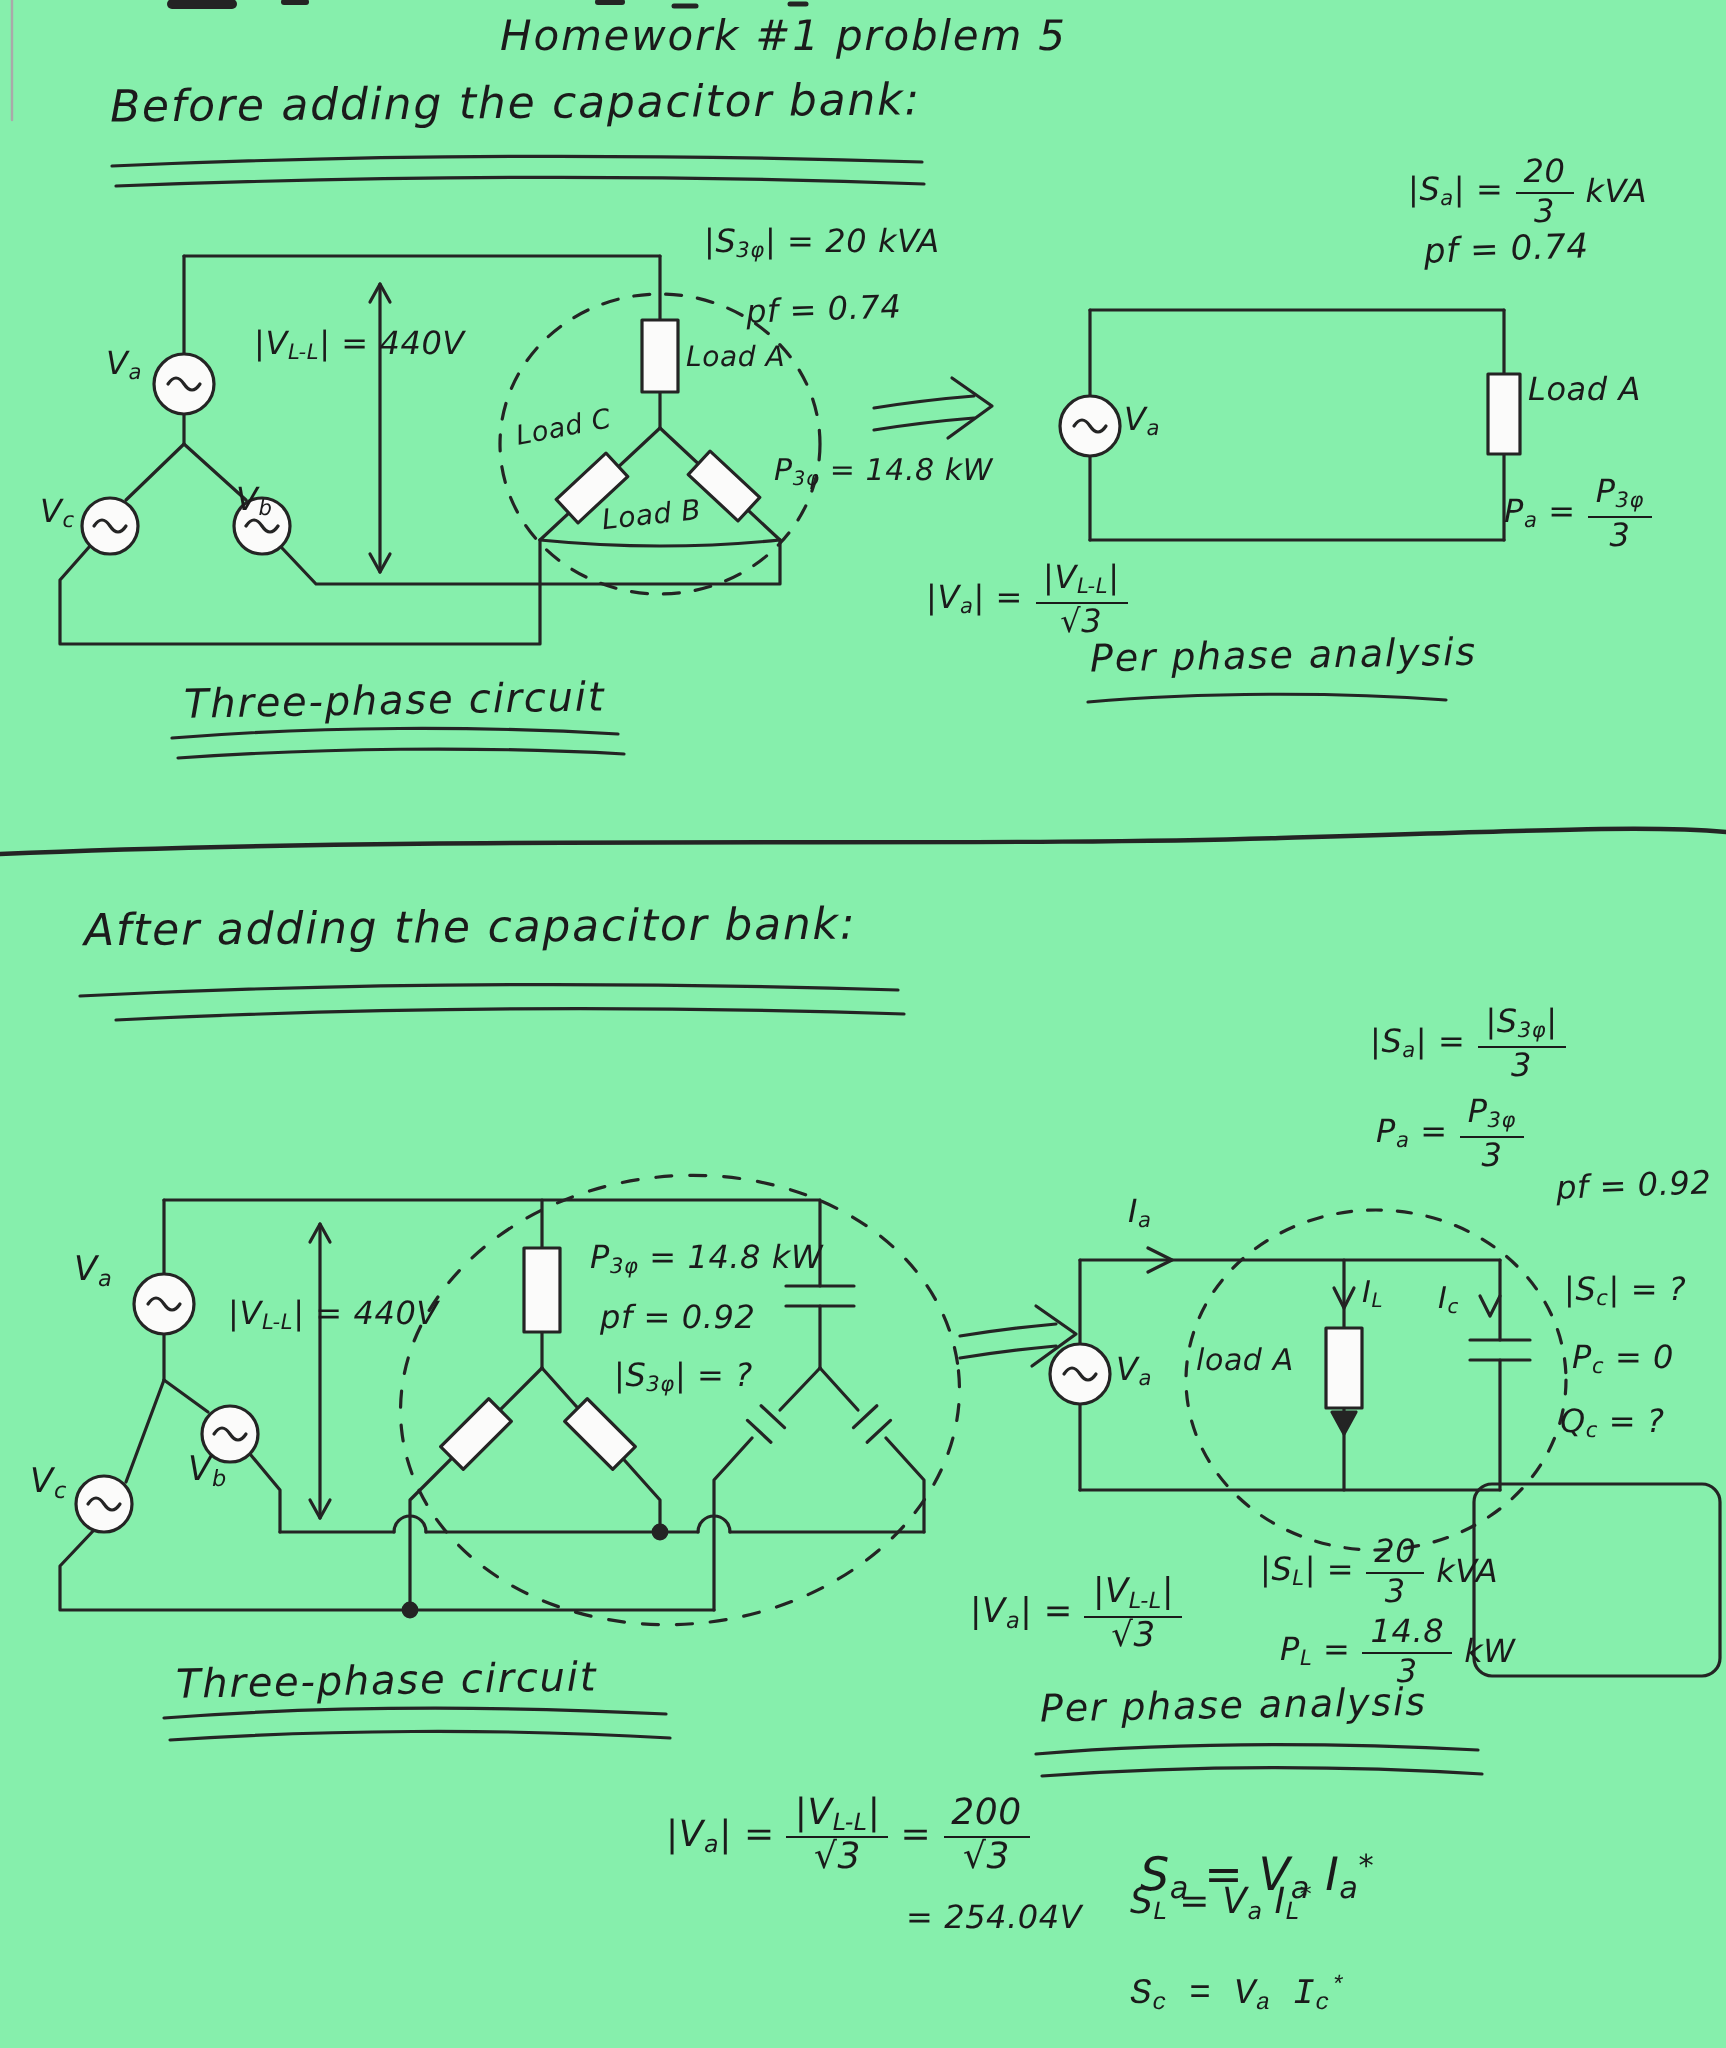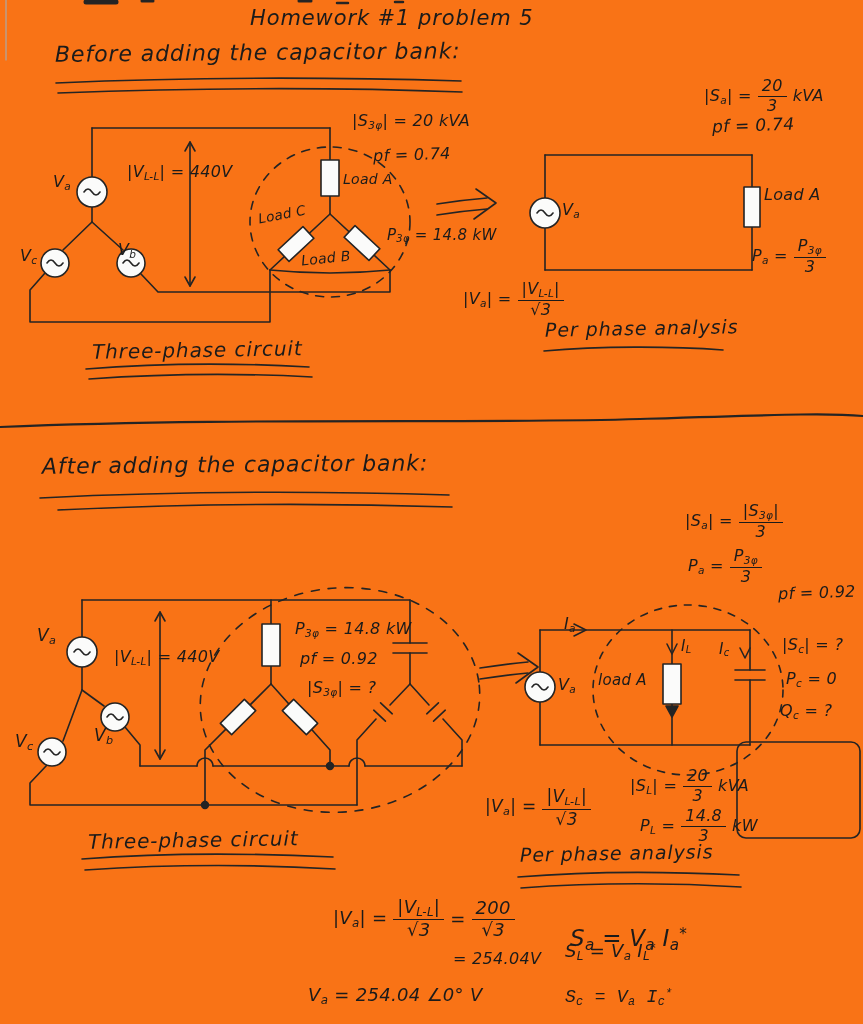--- a/index.html
+++ b/index.html
@@ -1,16 +1,16 @@
 <!DOCTYPE html>
 <html><head>
 <meta charset="utf-8">
 <style>
   html,body{margin:0;padding:0;background:#d9d9d9;}
-  #page{position:relative;width:863px;height:1024px;background:#f97316;overflow:hidden;
+  #page{position:relative;width:863px;height:1024px;background:#86efac;overflow:hidden;
         font-family:"DejaVu Sans",sans-serif;color:#1b1b1b;}
   #ink{position:absolute;left:0;top:0;z-index:0;}
   .t{position:absolute;z-index:1;font-style:italic;white-space:nowrap;letter-spacing:.3px;line-height:1.15;}
   .head{letter-spacing:.9px;}
   sub{font-size:.66em;vertical-align:-.25em;}
   sup{font-size:.66em;vertical-align:.45em;}
   .mrow{display:flex;align-items:center;}
   .frac{display:inline-flex;flex-direction:column;align-items:center;line-height:1.05;margin:0 6px;}
   .fnum{padding:0 4px 1px 4px;border-bottom:1.7px solid #1b1b1b;}
   .fden{padding-top:1px;}
@@ -270,21 +270,21 @@
 
   <div class="t" style="left:37px;top:626px;font-size:17px;">V<sub>a</sub></div>
   <div class="t" style="left:114px;top:648px;font-size:16px;">|V<sub>L-L</sub>| = 440V</div>
   <div class="t" style="left:94px;top:726px;font-size:17px;">V<sub>b</sub></div>
   <div class="t" style="left:15px;top:732px;font-size:17px;">V<sub>c</sub></div>
   <div class="t" style="left:295px;top:620px;font-size:16px;">P<sub>3φ</sub> = 14.8 kW</div>
   <div class="t" style="left:300px;top:650px;font-size:16px;">pf = 0.92</div>
   <div class="t" style="left:307px;top:679px;font-size:16px;">|S<sub>3φ</sub>| = ?</div>
   <div class="t head" style="left:88px;top:829px;font-size:20px;transform:rotate(-1deg);">Three-phase circuit</div>
 
-  <div class="t" style="left:564px;top:597px;font-size:16px;margin-top:18px;">I<sub>a</sub></div>
+  <div class="t" style="left:564px;top:597px;font-size:16px;">I<sub>a</sub></div>
   <div class="t" style="left:558px;top:676px;font-size:16px;">V<sub>a</sub></div>
   <div class="t" style="left:598px;top:672px;font-size:15px;">load A</div>
   <div class="t" style="left:681px;top:638px;font-size:15px;">I<sub>L</sub></div>
   <div class="t" style="left:719px;top:641px;font-size:15px;">I<sub>c</sub></div>
   <div class="t" style="left:782px;top:636px;font-size:16px;">|S<sub>c</sub>| = ?</div>
   <div class="t" style="left:786px;top:670px;font-size:16px;">P<sub>c</sub> = 0</div>
   <div class="t" style="left:780px;top:702px;font-size:16px;text-align:center;">Q<sub>c</sub> = ?</div>
   <div class="t mrow" style="left:485px;top:788px;font-size:17px;">
     <span>|V<sub>a</sub>| =</span>
     <span class="frac">
@@ -316,18 +316,17 @@
         <span class="fnum">|V<sub>L-L</sub>|</span>
         <span class="fden">√3</span>
       </span>
     <span>=</span>
     <span class="frac">
         <span class="fnum">200</span>
         <span class="fden">√3</span>
       </span>
   </div>
   <div class="t" style="left:428px;top:950px;font-size:16px;margin-left:25px;">= 254.04V</div>
-  <div class="t" style="left:308px;top:985px;font-size:18px;">V<sub>a</sub> = 254.04 ∠0° V</div>
   <div class="t" style="left:570px;top:893px;font-size:23px;margin-top:32px;">S<sub>a</sub> = V<sub>a</sub> I<sub>a</sub><sup>*</sup></div>
   <div class="t" style="left:565px;top:941px;font-size:18px;">S<sub>L</sub> = V<sub>a</sub> I<sub>L</sub><sup>*</sup></div>
   <div class="t" style="left:565px;top:987px;font-size:18px;font-family:Liberation Mono, monospace;">S<sub>c</sub> = V<sub>a</sub> I<sub>c</sub><sup>*</sup></div>
 
 </div>
 
 </body></html>

